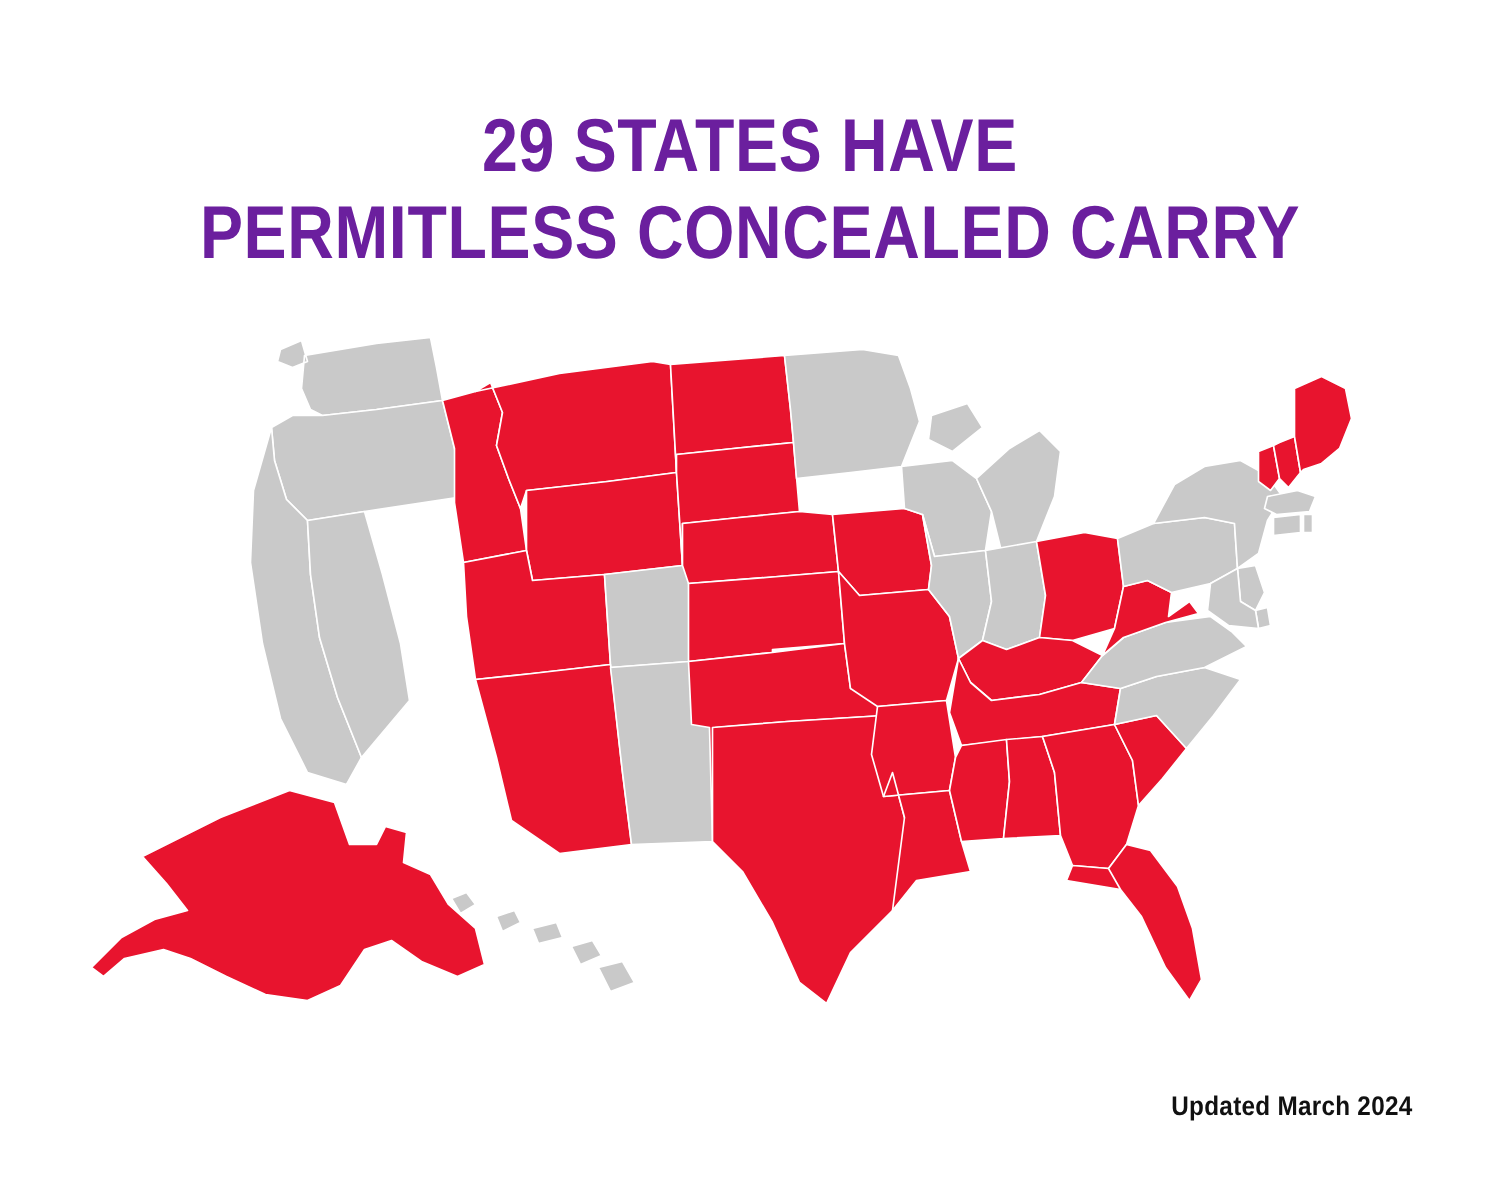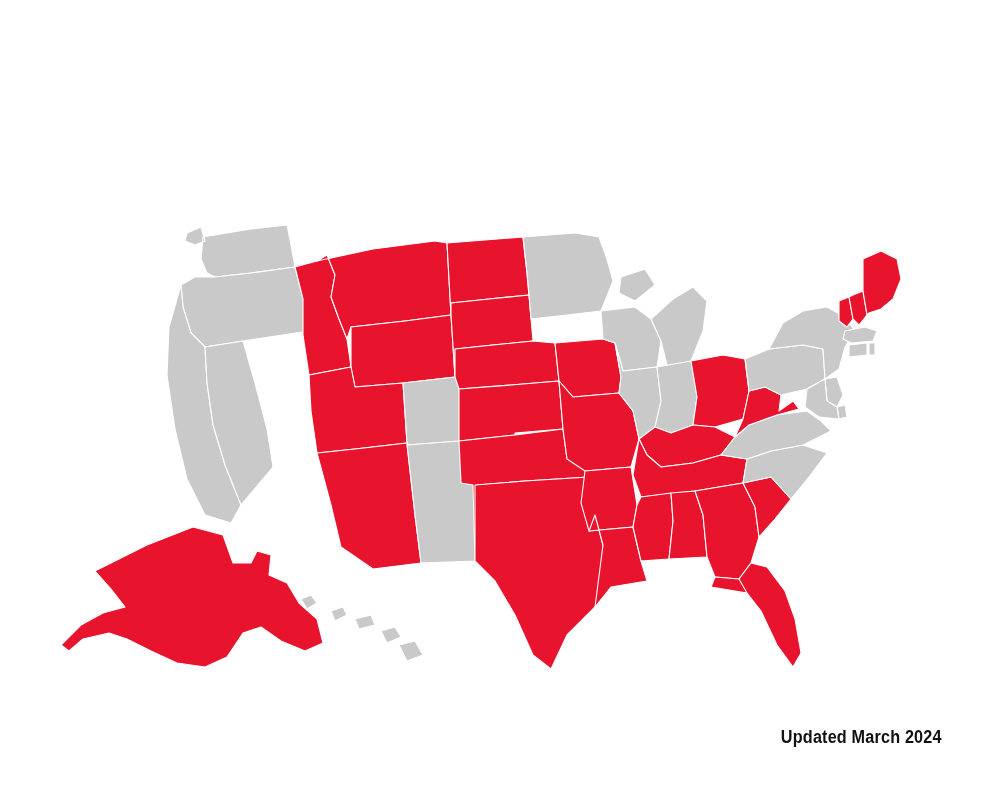--- a/index.html
+++ b/index.html
@@ -71,20 +71,24 @@
     transform: scaleX(0.9);
     transform-origin: right center;
     white-space: nowrap;
   }
 </style>
 </head>
 <body>
 
 <div id="infographic">
 
+  <div id="title-block">
+    <span class="title-line" id="title-line-1">29 STATES HAVE</span>
+    <span class="title-line" id="title-line-2">PERMITLESS CONCEALED CARRY</span>
+  </div>
 
   <div id="map-wrap">
     <svg id="us-map" viewBox="0 0 900 490" xmlns="http://www.w3.org/2000/svg">
       <g id="states-layer">
           <path d="M148,22 L196,14 L232,10 L236,30 L240,52 L196,58 L160,62 L152,58 L146,44 Z M132,18 L146,12 L150,26 L140,30 L130,26 Z" fill="#C9C9C9"></path>
           <path d="M140,62 L160,62 L196,58 L240,52 L248,84 L254,116 L188,126 L150,132 L136,118 L128,92 L126,70 Z" fill="#C9C9C9"></path>
           <path d="M126,70 L128,92 L136,118 L150,132 L152,168 L158,210 L170,250 L186,290 L176,308 L150,300 L132,264 L120,214 L112,160 L114,112 Z" fill="#C9C9C9"></path>
           <path d="M150,132 L188,126 L200,168 L212,214 L218,252 L186,290 L170,250 L158,210 L152,168 Z" fill="#C9C9C9"></path>
           <path d="M240,52 L262,46 L272,40 L280,60 L276,82 L284,104 L292,124 L296,152 L254,160 L248,120 L248,84 Z" fill="#E8142E"></path>
           <path d="M262,46 L318,34 L380,26 L392,28 L396,100 L350,106 L296,112 L292,124 L284,104 L276,82 L280,60 L272,40 Z" fill="#E8142E"></path>

